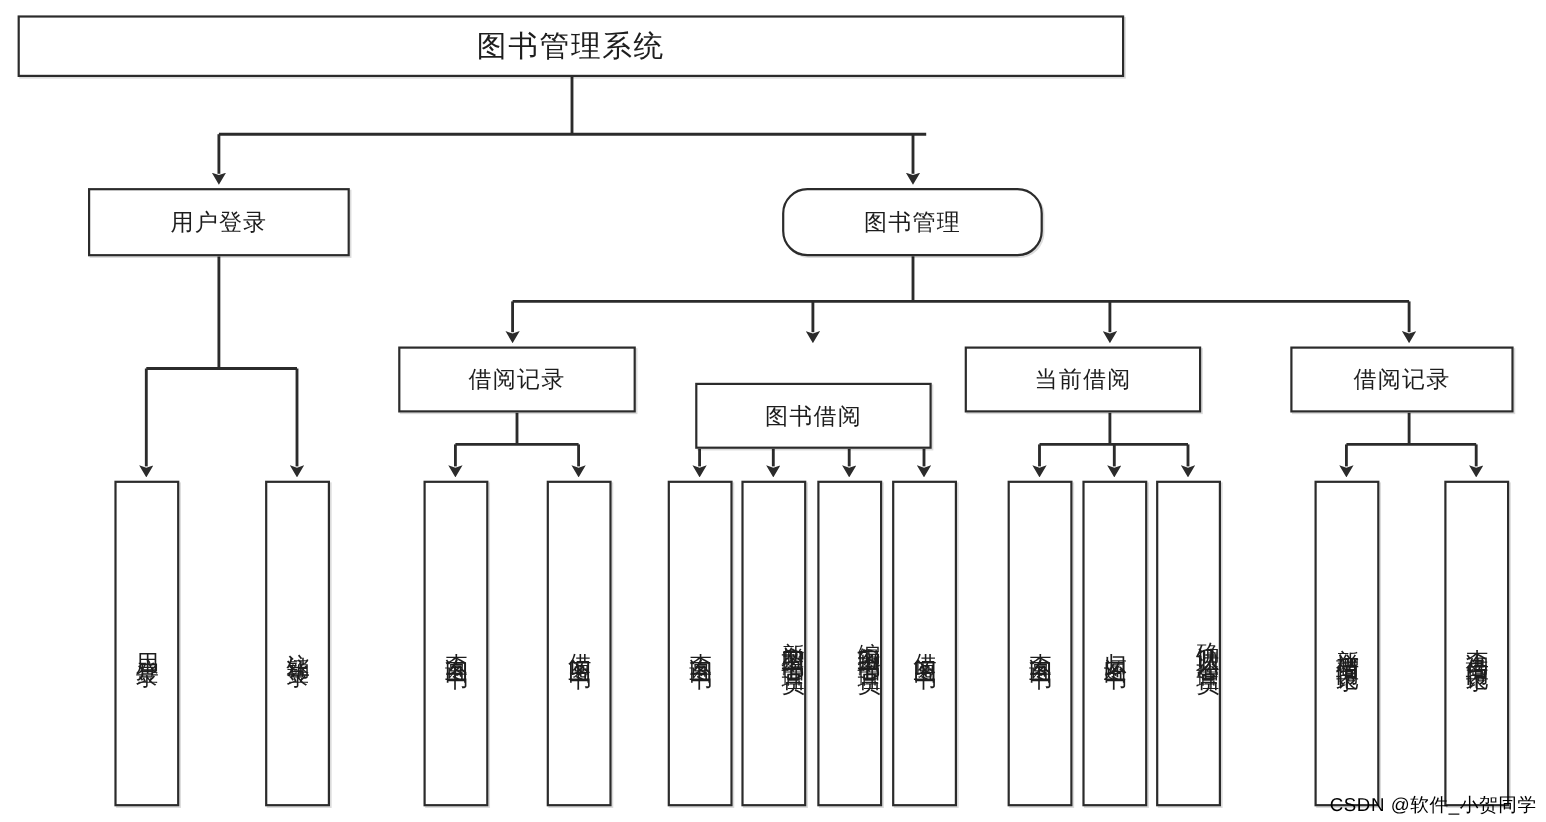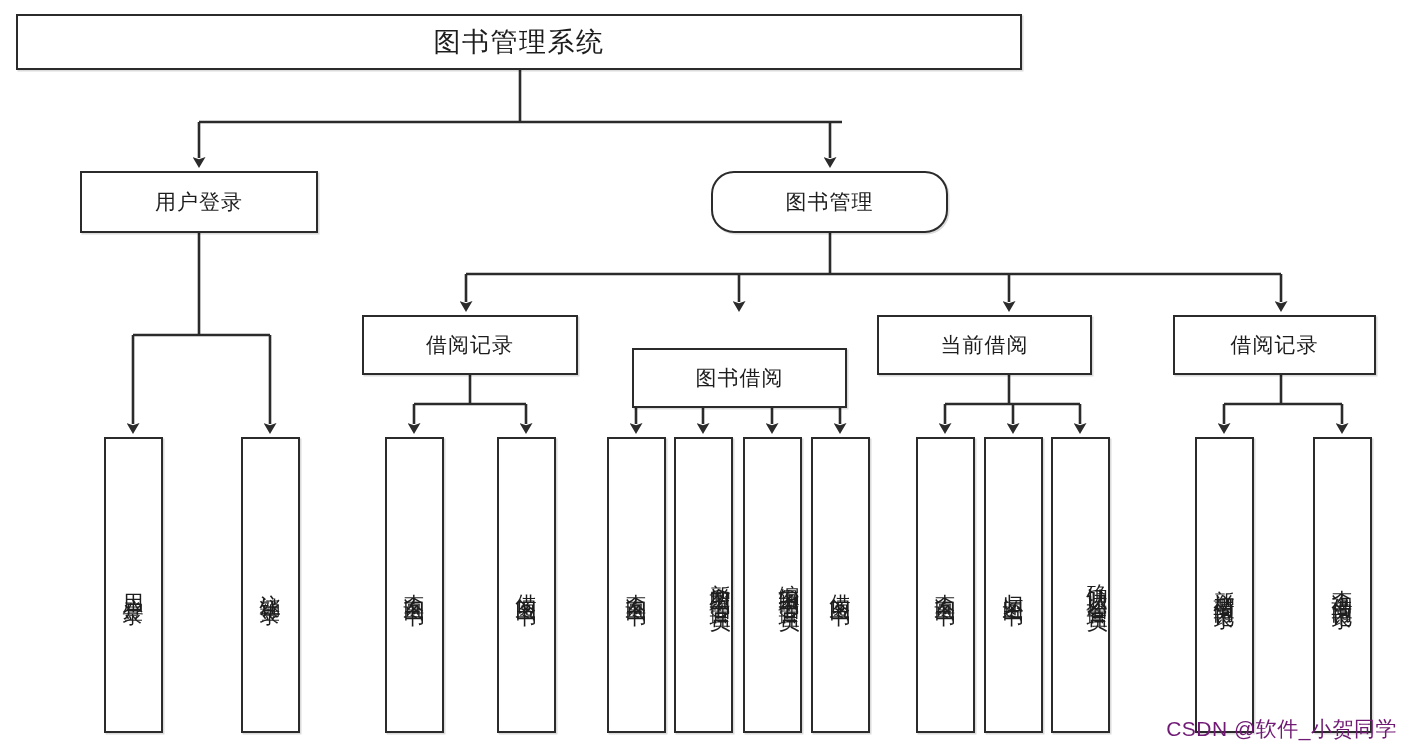--- a/index.html
+++ b/index.html
@@ -52,22 +52,22 @@
     padding-top: 4px;
     padding-bottom: 4px;
   }
   .node.v.topal {
     align-items: flex-start;
   }
   .watermark {
     position: absolute;
     right: 8px;
     bottom: 4px;
-    font-size: 21px;
-    color: #701a75;
+    font-size: 17px;
+    color: #000000;
     letter-spacing: 0.5px;
     white-space: nowrap;
     pointer-events: none;
   }
 </style>
 </head>
 <body>
 
 <div id="canvas">
 

